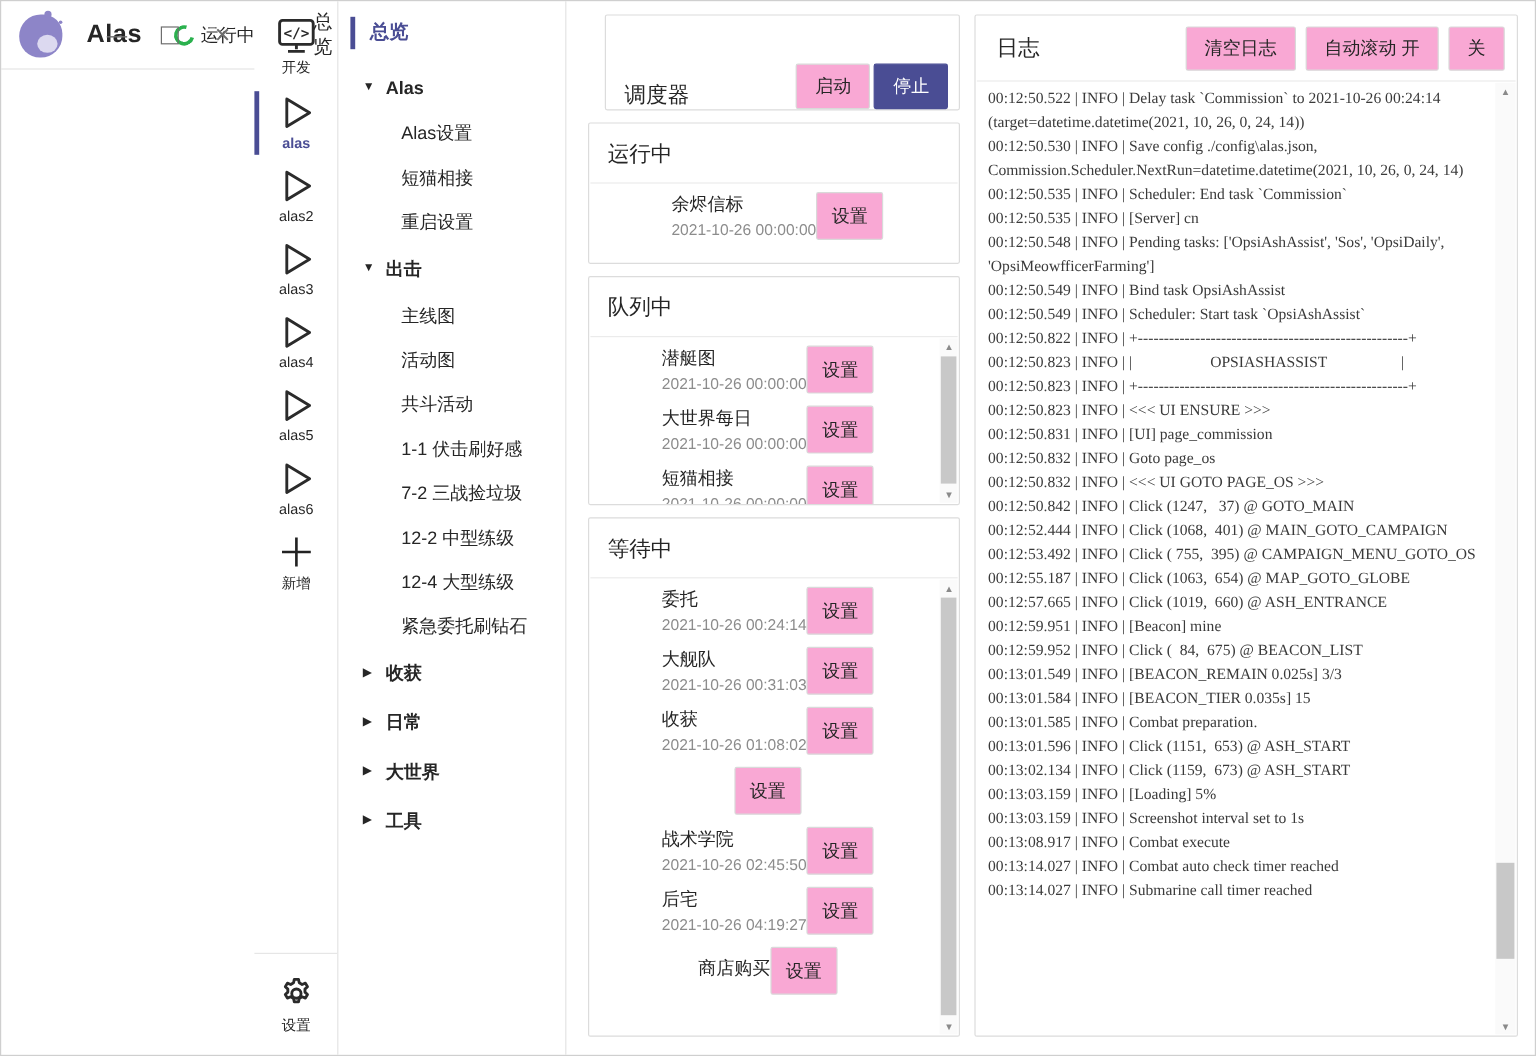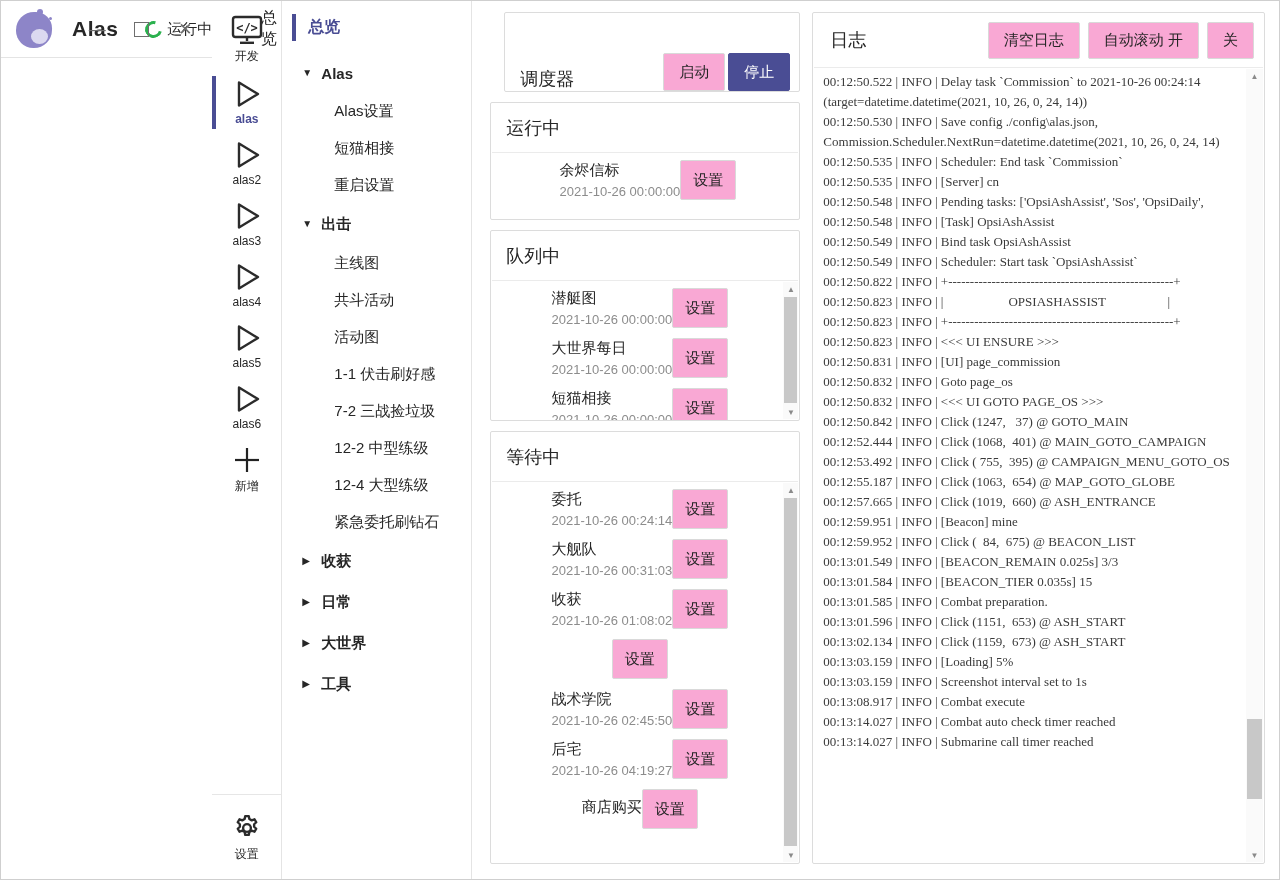--- a/index.html
+++ b/index.html
@@ -228,22 +228,22 @@
             </div>
           </div>
           <div class="menu-group">
             <div class="menu-group-header">
               <span class="tri">▼</span>
               <span>出击</span>
             </div>
             <div>
 
             <div class="menu-sub-item">主线图</div>
+              <div class="menu-sub-item">活动图</div>
               <div class="menu-sub-item">共斗活动</div>
-              <div class="menu-sub-item">活动图</div>
               <div class="menu-sub-item">1-1 伏击刷好感</div>
               <div class="menu-sub-item">7-2 三战捡垃圾</div>
               <div class="menu-sub-item">12-2 中型练级</div>
               <div class="menu-sub-item">12-4 大型练级</div>
               <div class="menu-sub-item">紧急委托刷钻石</div>
             </div>
           </div>
           <div class="menu-group">
             <div class="menu-group-header">
               <span class="tri">▶</span>
@@ -421,21 +421,21 @@
         <div class="log-body">
           <div class="log-lines">
 
           <div class="log-line">00:12:50.522 | INFO | Delay task `Commission` to 2021-10-26 00:24:14</div>
               <div class="log-line">(target=datetime.datetime(2021, 10, 26, 0, 24, 14))</div>
               <div class="log-line">00:12:50.530 | INFO | Save config ./config\alas.json,</div>
               <div class="log-line">Commission.Scheduler.NextRun=datetime.datetime(2021, 10, 26, 0, 24, 14)</div>
               <div class="log-line">00:12:50.535 | INFO | Scheduler: End task `Commission`</div>
               <div class="log-line">00:12:50.535 | INFO | [Server] cn</div>
               <div class="log-line">00:12:50.548 | INFO | Pending tasks: ['OpsiAshAssist', 'Sos', 'OpsiDaily',</div>
-              <div class="log-line">00:12:50.548 | INFO | [Task] OpsiAshAssist</div>
+              <div class="log-line">'OpsiMeowfficerFarming']</div>
               <div class="log-line">00:12:50.549 | INFO | Bind task OpsiAshAssist</div>
               <div class="log-line">00:12:50.549 | INFO | Scheduler: Start task `OpsiAshAssist`</div>
               <div class="log-line">00:12:50.822 | INFO | +----------------------------------------------------+</div>
               <div class="log-line">00:12:50.823 | INFO | |                    OPSIASHASSIST                   |</div>
               <div class="log-line">00:12:50.823 | INFO | +----------------------------------------------------+</div>
               <div class="log-line">00:12:50.823 | INFO | &lt;&lt;&lt; UI ENSURE &gt;&gt;&gt;</div>
               <div class="log-line">00:12:50.831 | INFO | [UI] page_commission</div>
               <div class="log-line">00:12:50.832 | INFO | Goto page_os</div>
               <div class="log-line">00:12:50.832 | INFO | &lt;&lt;&lt; UI GOTO PAGE_OS &gt;&gt;&gt;</div>
               <div class="log-line">00:12:50.842 | INFO | Click (1247,   37) @ GOTO_MAIN</div>

